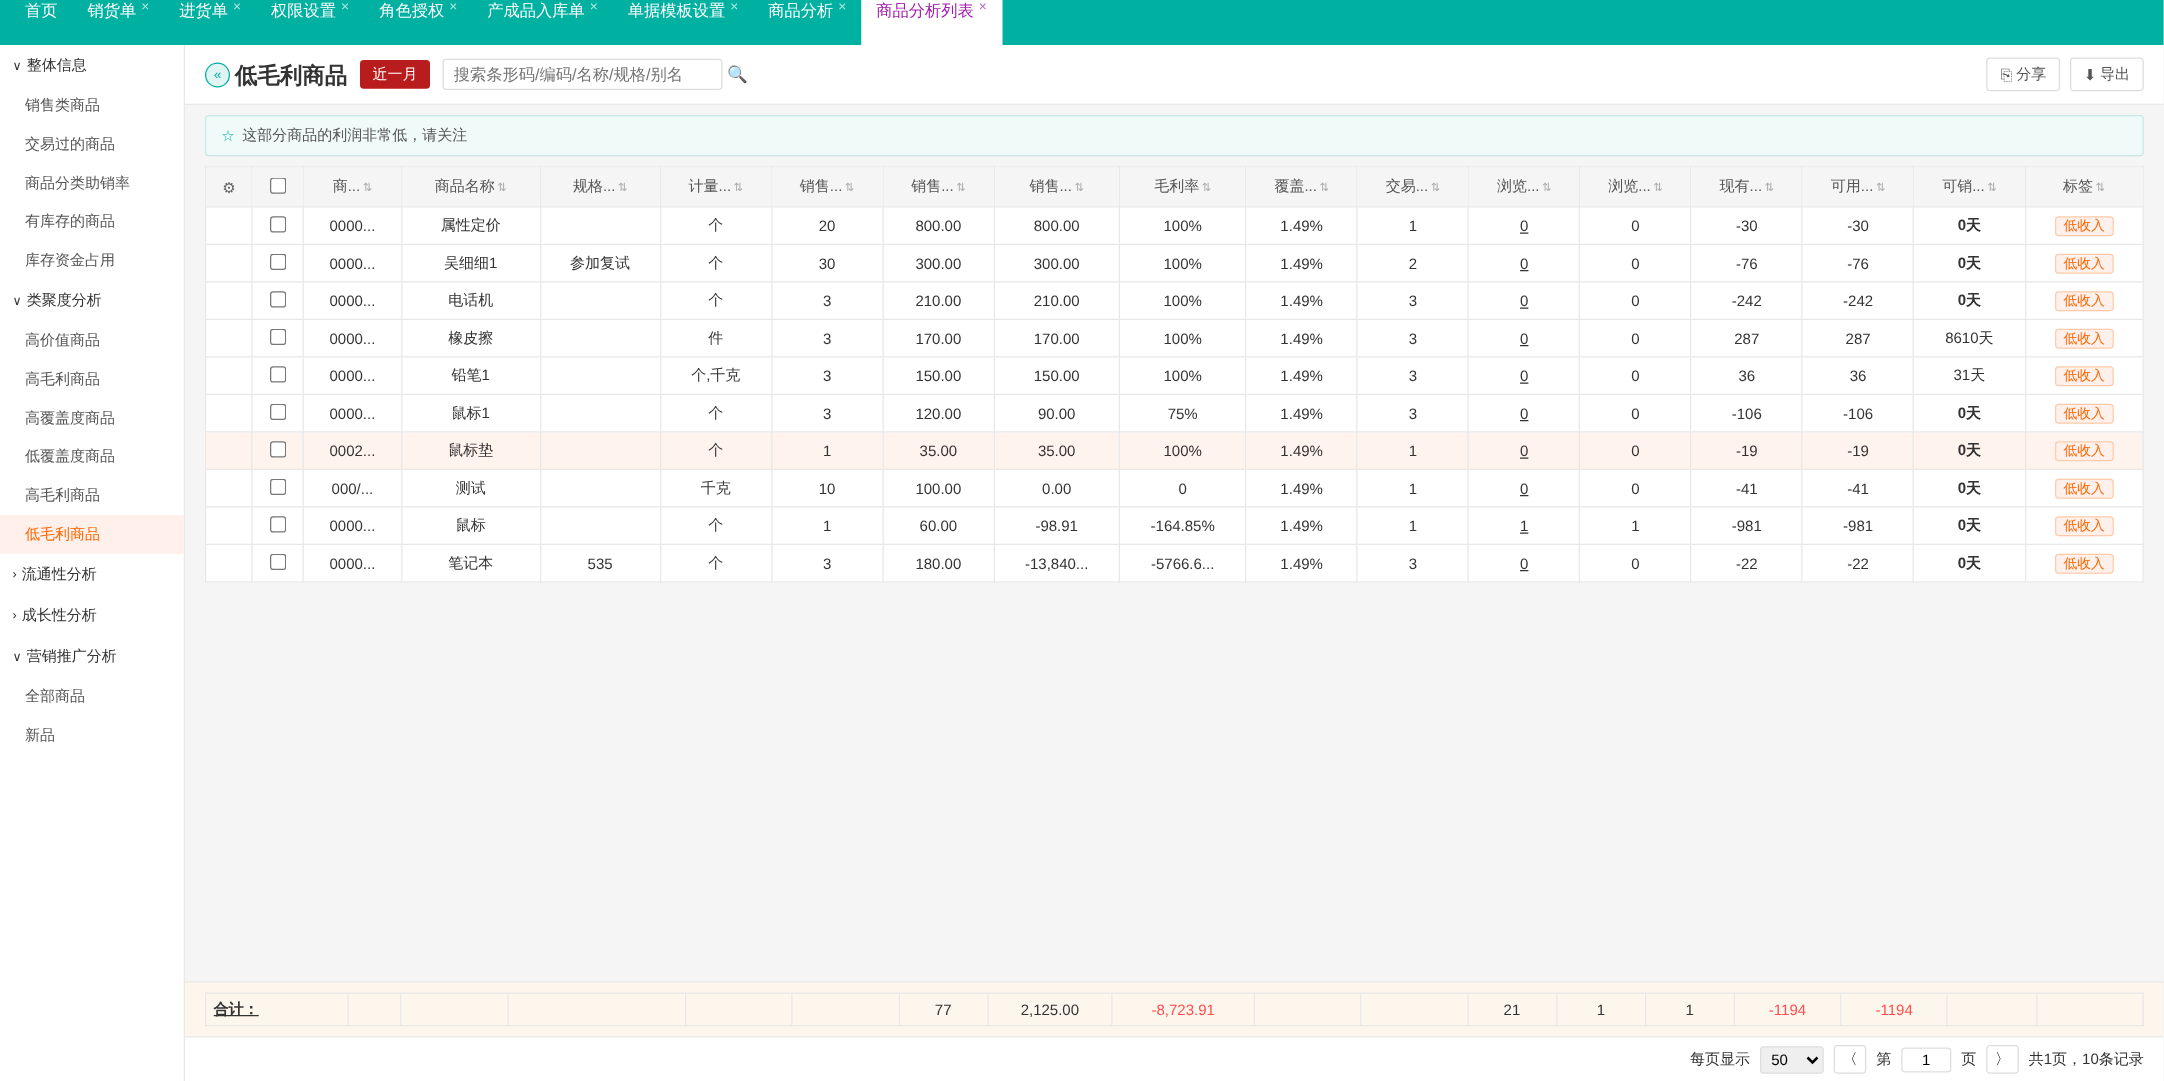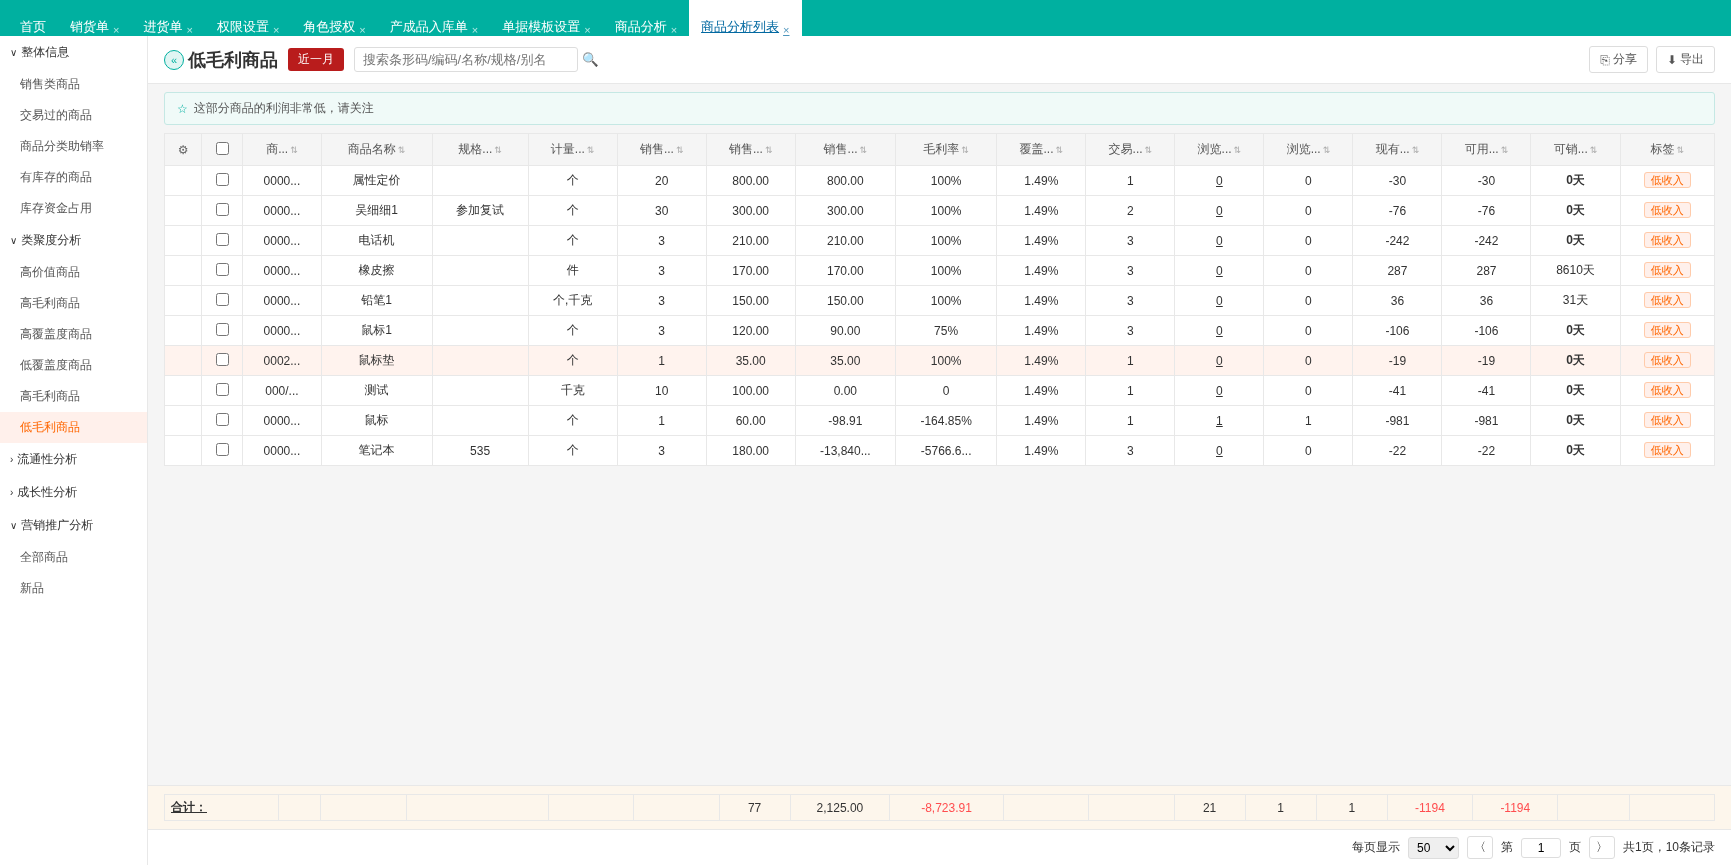--- a/index.html
+++ b/index.html
@@ -11,29 +11,28 @@
       display: flex;
       align-items: center;
       height: 36px;
       padding: 0 8px;
     }
     .top-nav .nav-item {
       color: #fff;
       padding: 0 12px;
       height: 36px;
       display: flex;
-      align-items: flex-end;
+      align-items: flex-start;
       cursor: pointer;
       white-space: nowrap;
       font-size: 13px;
     }
     .top-nav .nav-item.active {
       background: #fff;
-      color: #0369a1;
-      text-decoration: underline;
+      color: #a21caf;
     }
     .top-nav .nav-item .close-x {
       margin-left: 4px;
       font-size: 11px;
       opacity: 0.7;
     }
     
     
     .main-layout {
       display: flex;

